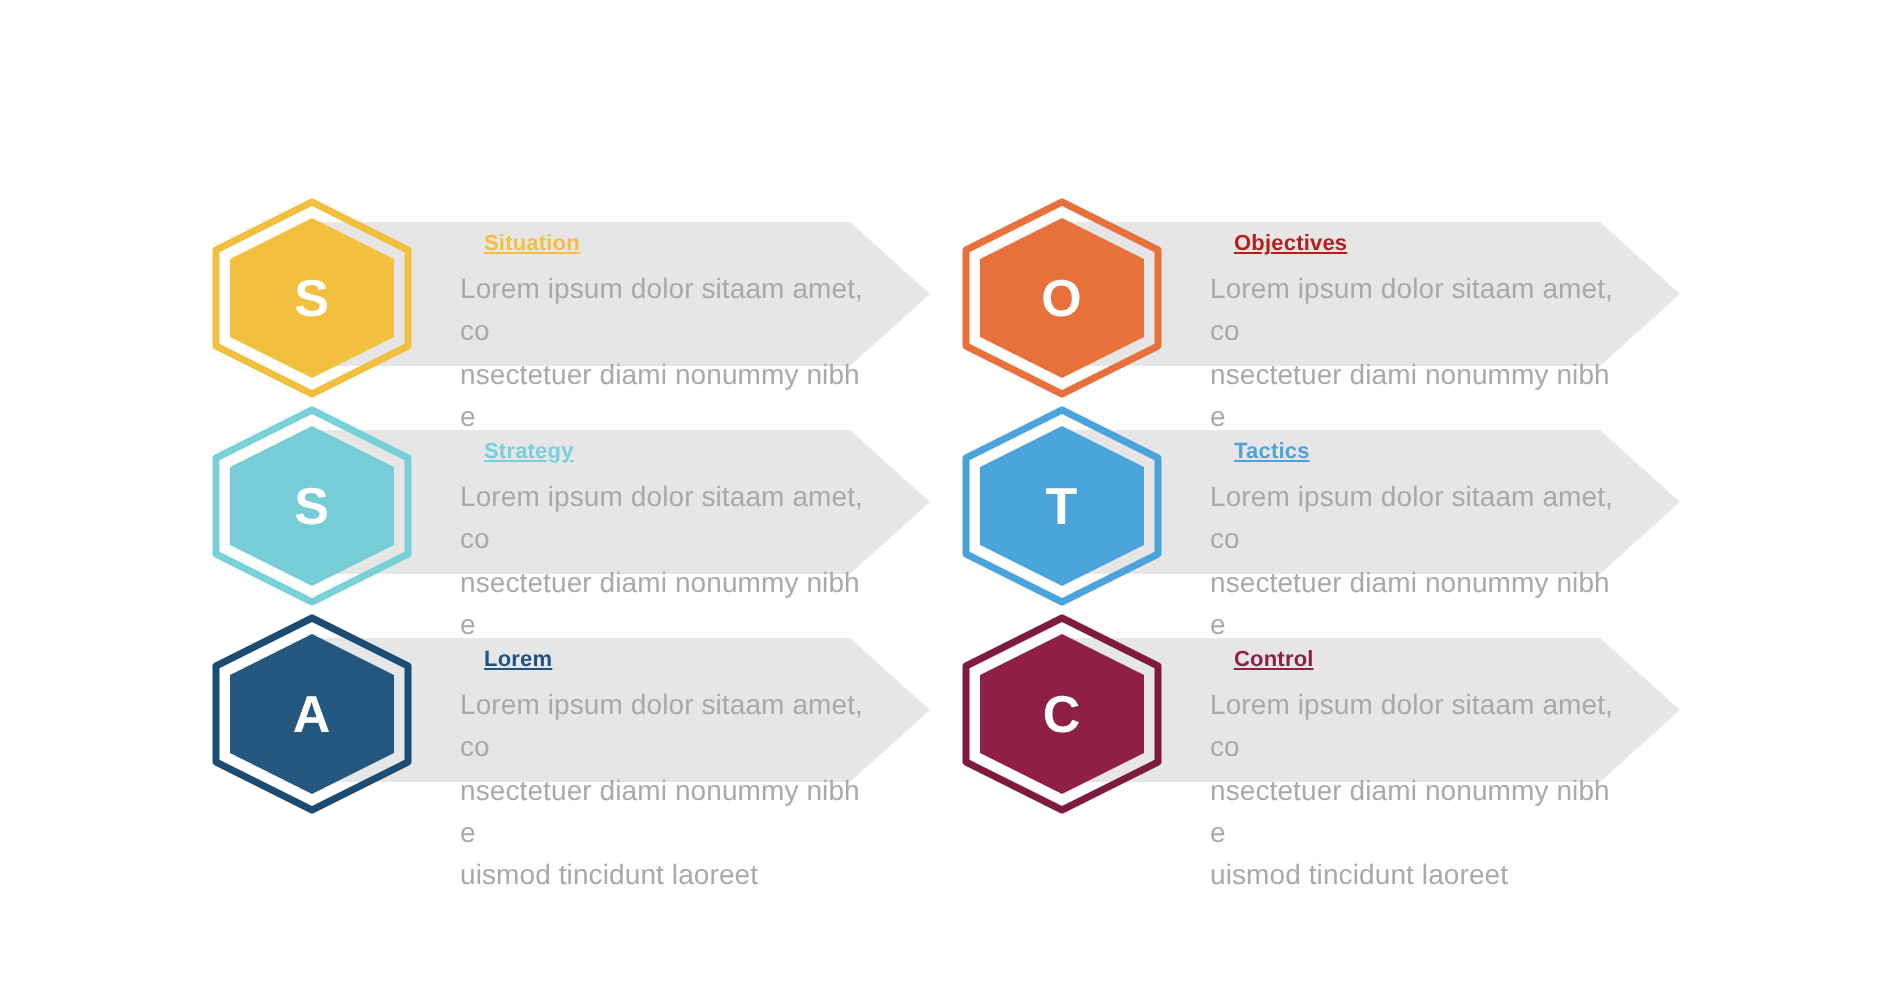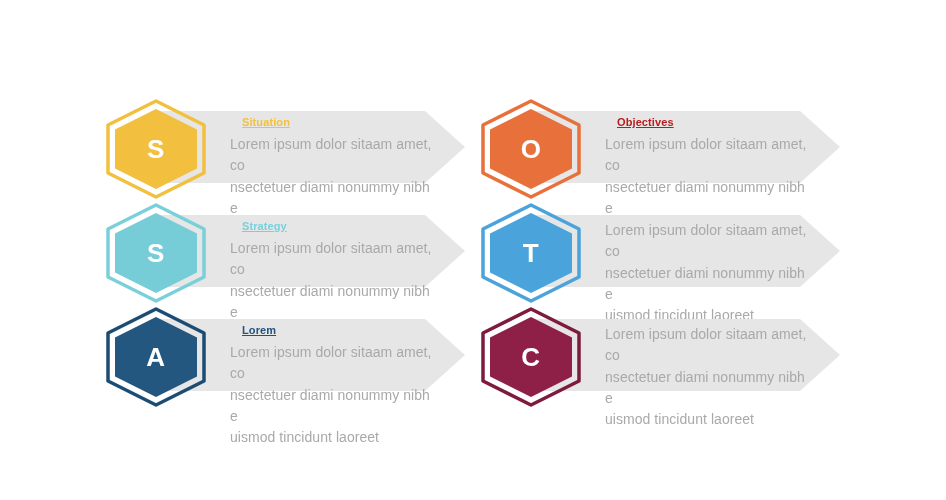--- a/index.html
+++ b/index.html
@@ -176,20 +176,21 @@
         </svg>
       </div>
       <div class="hex-wrap">
         <svg viewBox="0 0 104 100" xmlns="http://www.w3.org/2000/svg">
           <polygon points="52,2 100,26 100,74 52,98 4,74 4,26" fill="none" stroke="#4ba3dc" stroke-width="3.5" stroke-linejoin="round"></polygon>
           <polygon points="52,10 93,30.5 93,69.5 52,90 11,69.5 11,30.5" fill="#4ba3dc" stroke="none"></polygon>
         </svg>
       </div>
       <div class="hex-letter">T</div>
       <div class="text-block">
+        <p class="item-title" style="color: rgb(75, 163, 220);">Tactics</p>
         <p class="item-desc" style="color: rgb(169, 169, 169);">Lorem ipsum dolor sitaam amet, co
 nsectetuer diami nonummy  nibh e
 uismod tincidunt laoreet</p>
       </div>
     </div>
     <div class="item col-left row-3">
       <div class="banner-wrap">
         <svg viewBox="0 0 305 80" xmlns="http://www.w3.org/2000/svg">
           <polygon points="0,4 265,4 305,40 265,76 0,76" fill="#e6e6e6"></polygon>
         </svg>
@@ -215,18 +216,19 @@
         </svg>
       </div>
       <div class="hex-wrap">
         <svg viewBox="0 0 104 100" xmlns="http://www.w3.org/2000/svg">
           <polygon points="52,2 100,26 100,74 52,98 4,74 4,26" fill="none" stroke="#7d1a3e" stroke-width="3.5" stroke-linejoin="round"></polygon>
           <polygon points="52,10 93,30.5 93,69.5 52,90 11,69.5 11,30.5" fill="#8e1f47" stroke="none"></polygon>
         </svg>
       </div>
       <div class="hex-letter">C</div>
       <div class="text-block">
+        <p class="item-title" style="color: rgb(142, 31, 71);">Control</p>
         <p class="item-desc" style="color: rgb(169, 169, 169);">Lorem ipsum dolor sitaam amet, co
 nsectetuer diami nonummy  nibh e
 uismod tincidunt laoreet</p>
       </div>
     </div>
   </div>
 
 </body></html>

